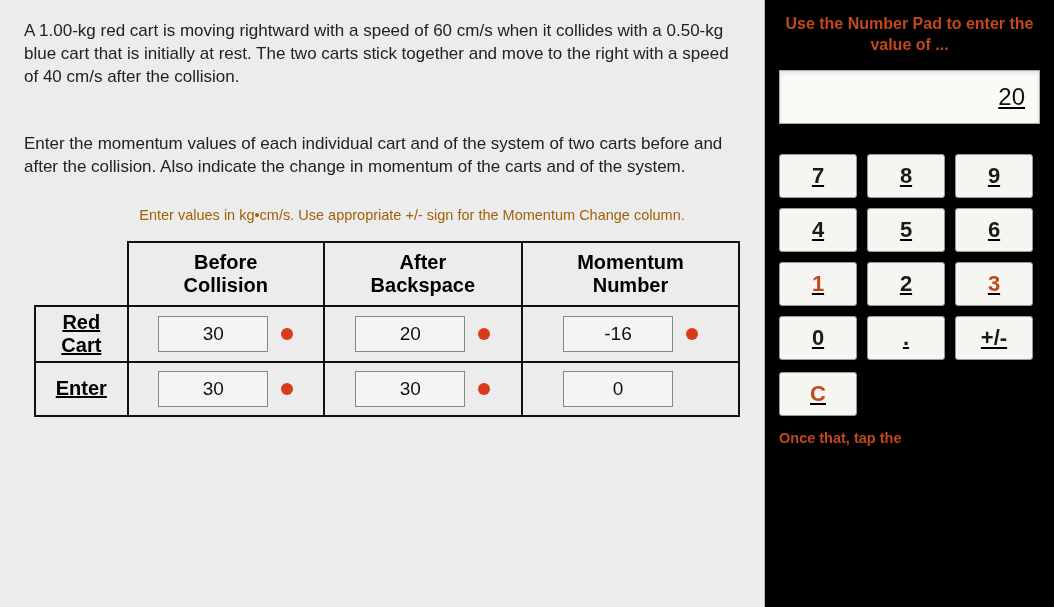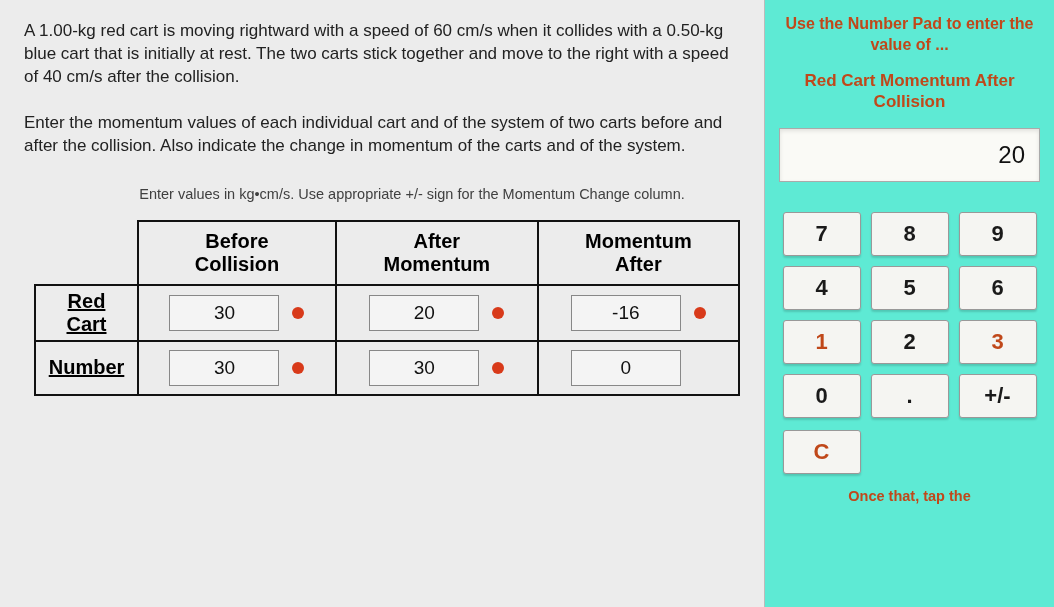--- a/index.html
+++ b/index.html
@@ -14,31 +14,31 @@
   .left-panel {
     flex: 1;
     padding: 20px 24px;
     background: #ececec;
     position: relative;
   }
   .problem-text {
     font-size: 17px;
     line-height: 1.35;
     color: #222;
-    margin-bottom: 23px;
+    margin-bottom: 44px;
   }
   .instruction-text {
     font-size: 17px;
     line-height: 1.35;
     color: #222;
     margin-bottom: 28px;
   }
   .units-hint {
     font-size: 14.5px;
-    color: #404040;
+    color: #a16207;
     text-align: center;
     margin-bottom: 18px;
     padding-left: 60px;
   }
   table.data-table {
     border-collapse: collapse;
     margin-left: 10px;
   }
   table.data-table th, table.data-table td {
     border: 2px solid #111;
@@ -88,26 +88,27 @@
     height: 12px;
     border-radius: 50%;
     display: inline-block;
     flex-shrink: 0;
   }
   .dot.red { background: #d83a1a; }
   .dot.none { background: transparent; }
   
   .right-panel {
     width: 290px;
-    background: #5eead4;
+    background: #000000;
     border-left: 1px solid #bbb;
     padding: 14px 14px 0 14px;
     display: flex;
     flex-direction: column;
-    align-items: center;
+    align-items: flex-start;
+    text-decoration: underline;
   }
   .pad-title {
     font-size: 16px;
     font-weight: bold;
     color: #c0481a;
     text-align: center;
     line-height: 1.3;
     margin-bottom: 14px;
   }
   .pad-subtitle {
@@ -170,22 +171,22 @@
 <div class="left-panel">
   <p class="problem-text">A 1.00-kg red cart is moving rightward with a speed of 60 cm/s when it collides with a 0.50-kg blue cart that is initially at rest. The two carts stick together and move to the right with a speed of 40 cm/s after the collision.</p>
   <p class="instruction-text">Enter the momentum values of each individual cart and of the system of two carts before and after the collision. Also indicate the change in momentum of the carts and of the system.</p>
   <p class="units-hint">Enter values in kg•cm/s. Use appropriate +/- sign for the Momentum Change column.</p>
 
   <table class="data-table">
     <tbody>
         <tr>
       <th class="corner"></th>
       <th>Before Collision</th>
-      <th>After Momentum</th>
-      <th>Momentum After</th>
+      <th>After Backspace</th>
+      <th>Momentum Number</th>
     </tr>
     <tr>
       <th class="rowhead">Red Cart</th>
       <td>
             <div class="cell-wrap">
               <span class="value-box">30</span>
               <span class="dot red"></span>
             </div>
           </td>
       <td>
@@ -195,21 +196,21 @@
             </div>
           </td>
       <td>
             <div class="cell-wrap">
               <span class="value-box">-16</span>
               <span class="dot red"></span>
             </div>
           </td>
     </tr>
     <tr>
-      <th class="rowhead">Number</th>
+      <th class="rowhead">Enter</th>
       <td>
             <div class="cell-wrap">
               <span class="value-box">30</span>
               <span class="dot red"></span>
             </div>
           </td>
       <td>
             <div class="cell-wrap">
               <span class="value-box">30</span>
               <span class="dot red"></span>
@@ -221,21 +222,20 @@
               <span class="dot none"></span>
             </div>
           </td>
     </tr>
   </tbody>
     </table>
 </div>
 
 <div class="right-panel">
   <div class="pad-title">Use the Number Pad to enter the value of ...</div>
-  <div class="pad-subtitle">Red Cart Momentum After Collision</div>
   <div class="pad-display">20</div>
 
   <div class="pad-grid">
     <div class="pad-key">7</div>
     <div class="pad-key">8</div>
     <div class="pad-key">9</div>
     <div class="pad-key">4</div>
     <div class="pad-key">5</div>
     <div class="pad-key">6</div>
     <div class="pad-key accent">1</div>

